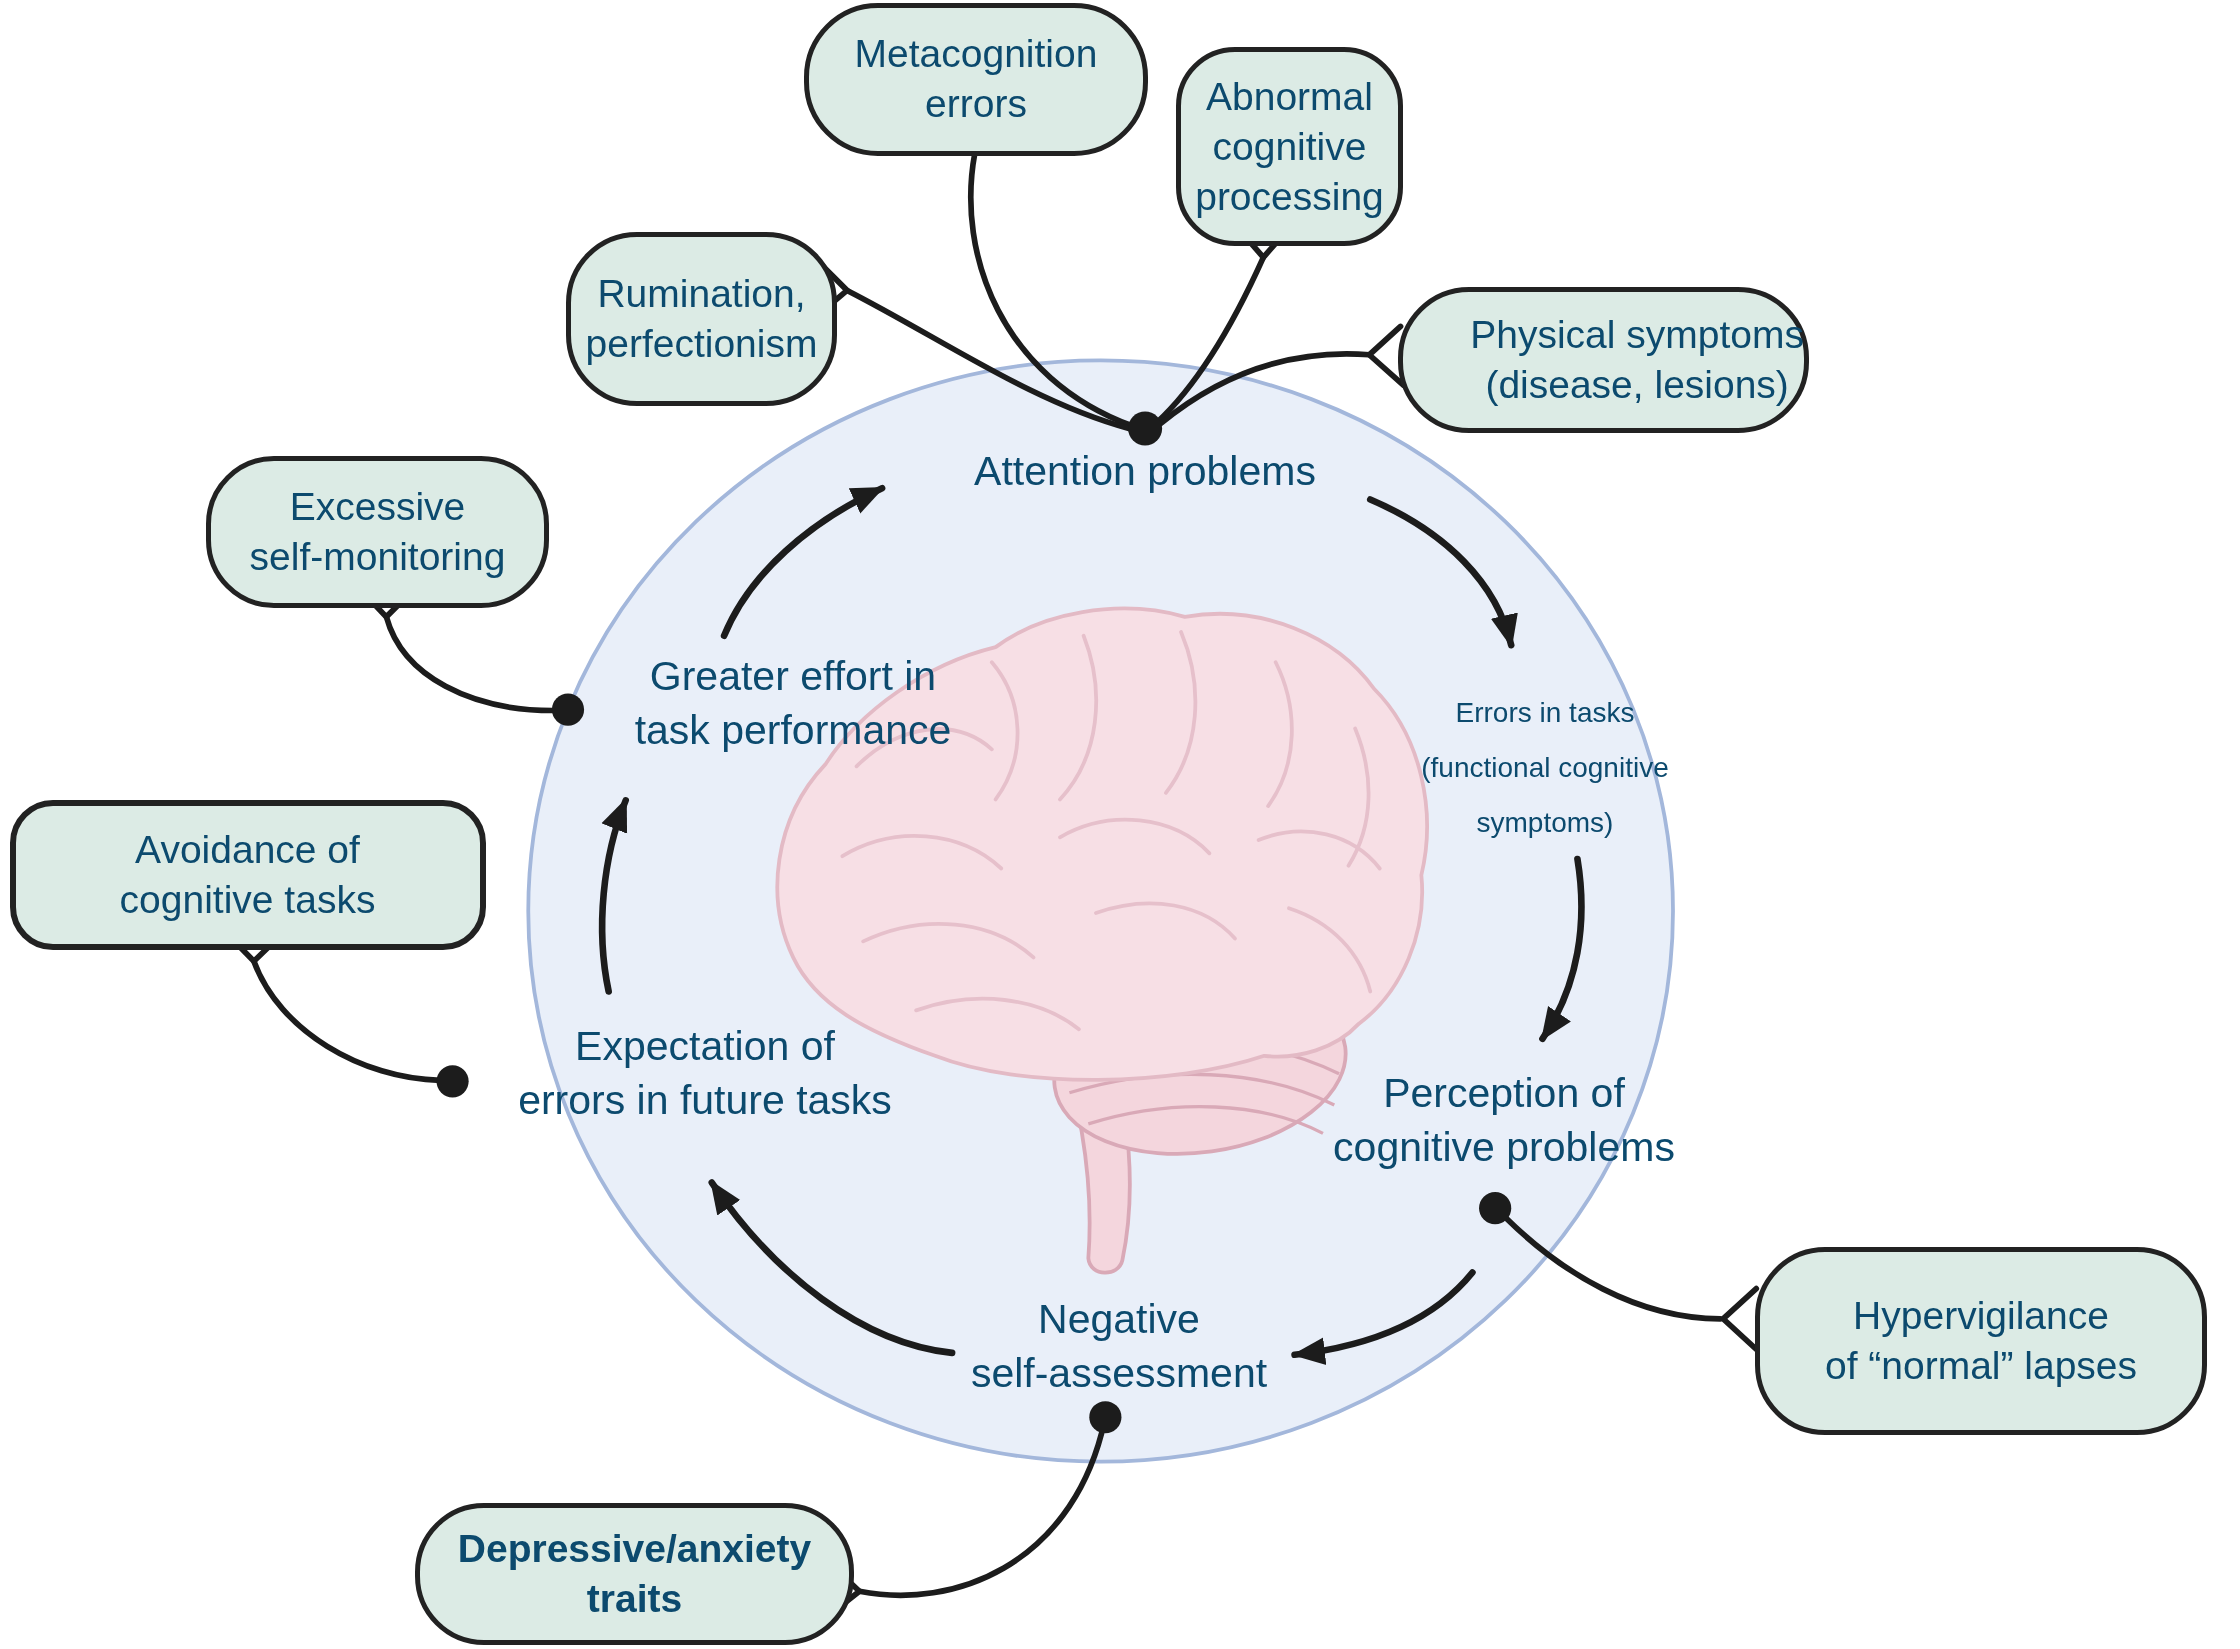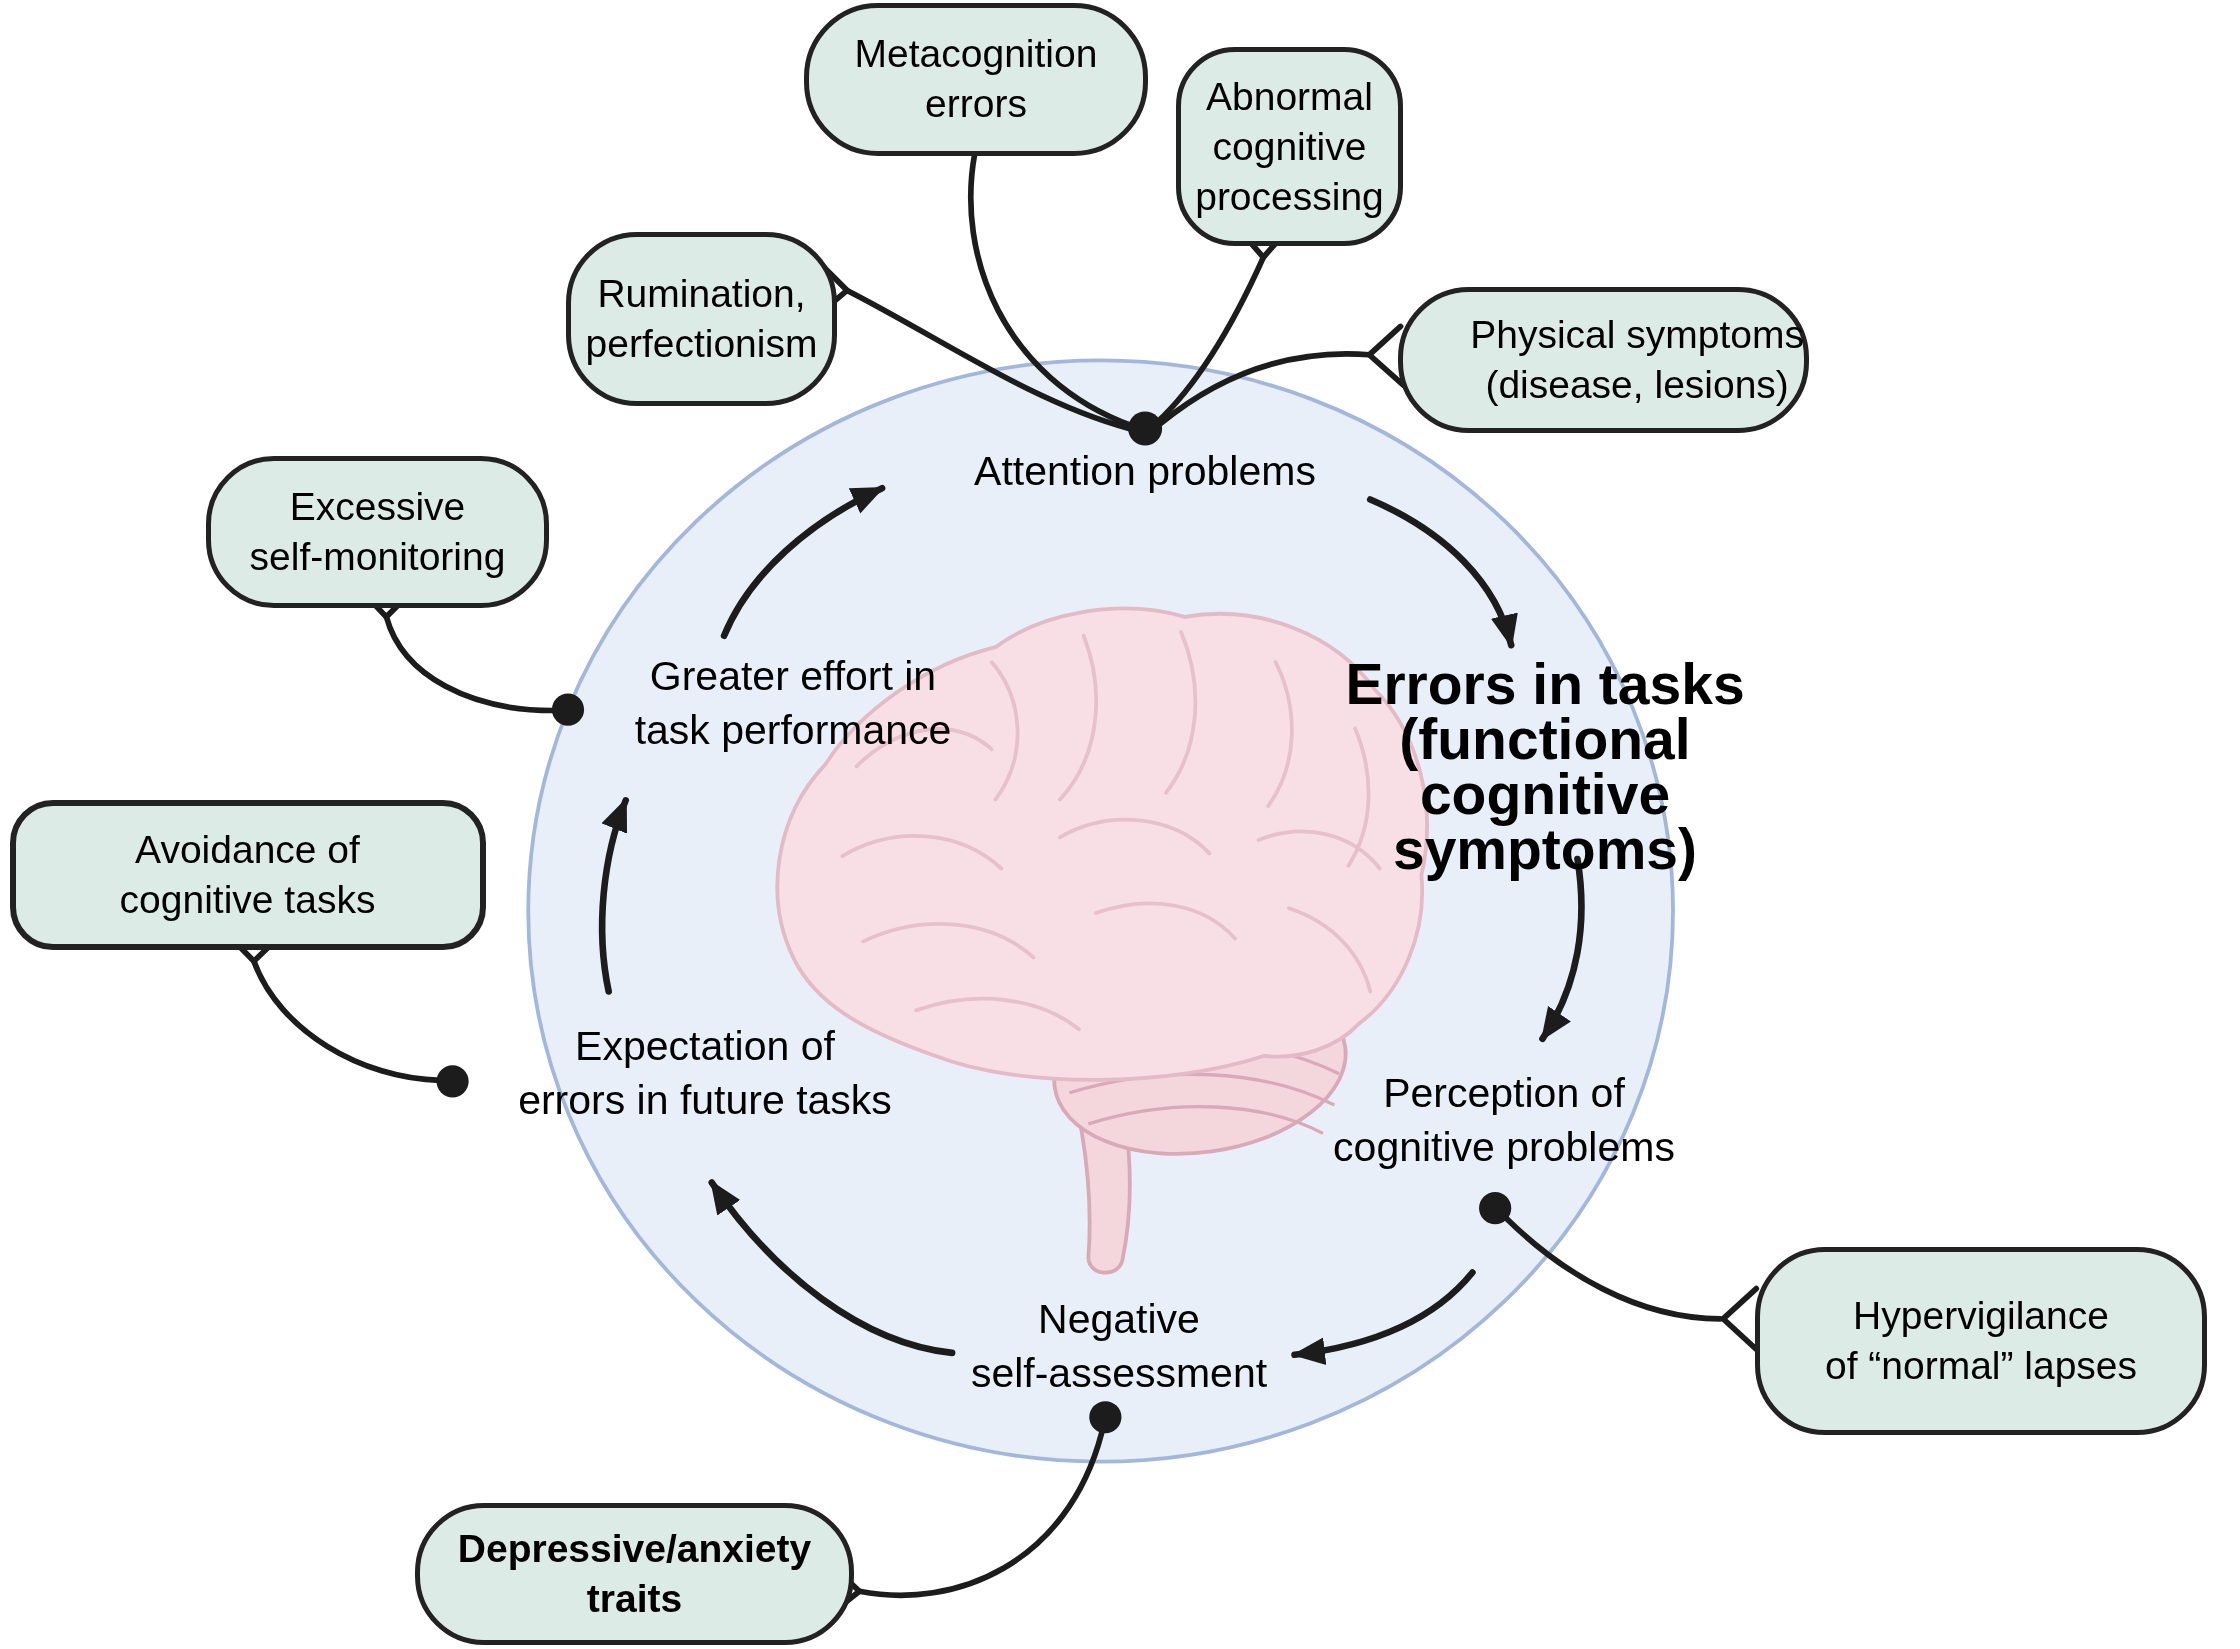--- a/index.html
+++ b/index.html
@@ -3,21 +3,21 @@
 <meta charset="utf-8">
 <style>
   html,body{margin:0;padding:0;background:#ffffff;}
   #stage{
     position:relative;
     width:2241px;
     height:1649px;
     background:#ffffff;
     overflow:hidden;
     font-family:"Liberation Sans", sans-serif;
-    color:#000000;
+    color:#0c4a6e;
   }
   #vector-layer{position:absolute;left:0;top:0;width:2241px;height:1649px;}
   .bubble{
     position:absolute;
     display:flex;align-items:center;justify-content:center;
     text-align:center;
     white-space:pre-line;
     background:#dcebe5;
     border:5.7px solid #222222;
     box-sizing:border-box;
@@ -29,22 +29,22 @@
   .cycle-label{
     position:absolute;
     transform:translate(-50%,-50%);
     text-align:center;
     white-space:pre-line;
     font-size:41px;
     line-height:54px;
     z-index:2;
   }
   .cycle-label.emphasis{
-    font-weight:700;
-    font-size:57px;
+    font-weight:400;
+    font-size:28px;
     line-height:55px;
   }
   
   #b-metacognition{left:804px;top:2.8px;width:344px;height:153px;border-radius:74px;}
   #b-abnormal{left:1176px;top:47px;width:227px;height:199px;border-radius:59px;}
   #b-rumination{left:566px;top:232px;width:271px;height:174px;border-radius:71px;}
   #b-physical{left:1398px;top:287px;width:411px;height:146px;border-radius:71px;justify-content:flex-end;}
   #b-selfmonitoring{left:206px;top:456px;width:343px;height:152px;border-radius:68px;}
   #b-avoidance{left:9.5px;top:800px;width:476px;height:150px;border-radius:43px;border-width:6.6px;}
   #b-hypervigilance{left:1755px;top:1247px;width:452px;height:188px;border-radius:70px;}

